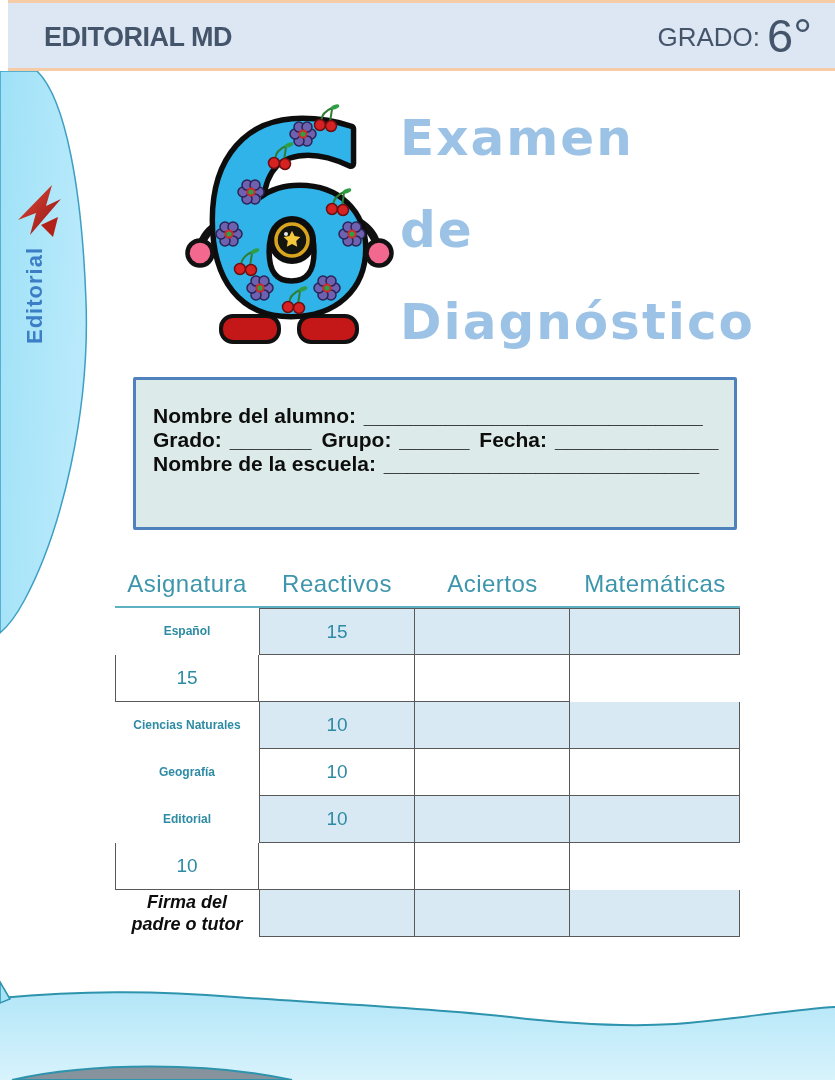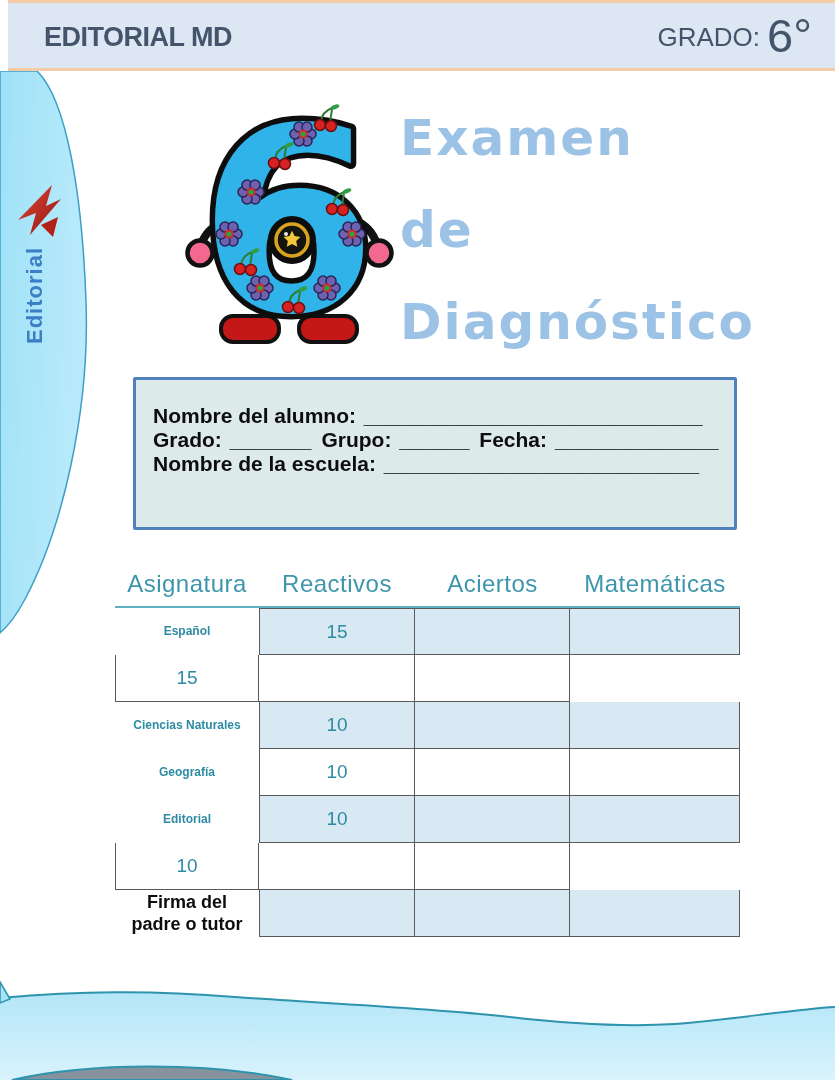--- a/index.html
+++ b/index.html
@@ -44,21 +44,21 @@
 
   
   .score-table{position:absolute;left:115px;top:562px;width:625px;}
   .thead,.trow{display:grid;grid-template-columns:144px 156px 155px 170px;}
   .thead{height:44px;align-items:center;}
   .th{font-size:24px;font-weight:400;color:#3d96ac;text-align:center;letter-spacing:0.5px;}
   .tsep{height:2px;background:#5fb0c2;}
   .trow{min-height:47px;}
   .subject{display:flex;align-items:center;justify-content:center;text-align:center;
           font-size:12px;font-weight:700;color:#2d8ba3;line-height:1.18;padding:2px 8px;box-sizing:border-box;}
-  .subject.dark{color:#0d0d0d;font-size:18px;}
+  .subject.dark{color:#0d0d0d;font-size:18px;font-style:italic;}
   .cell{display:flex;align-items:center;justify-content:center;background:#ffffff;
           border-right:1px solid #595959;border-bottom:1px solid #595959;
           font-size:19px;font-weight:400;color:#2d8ba3;box-sizing:border-box;}
   .cell.lead{border-left:1px solid #595959;}
   .trow.first .cell{border-top:1px solid #595959;}
   .cell.shaded{background:#d9e9f3;}
 
   
   .bottom-waves{position:absolute;left:0;top:940px;}
 </style>

